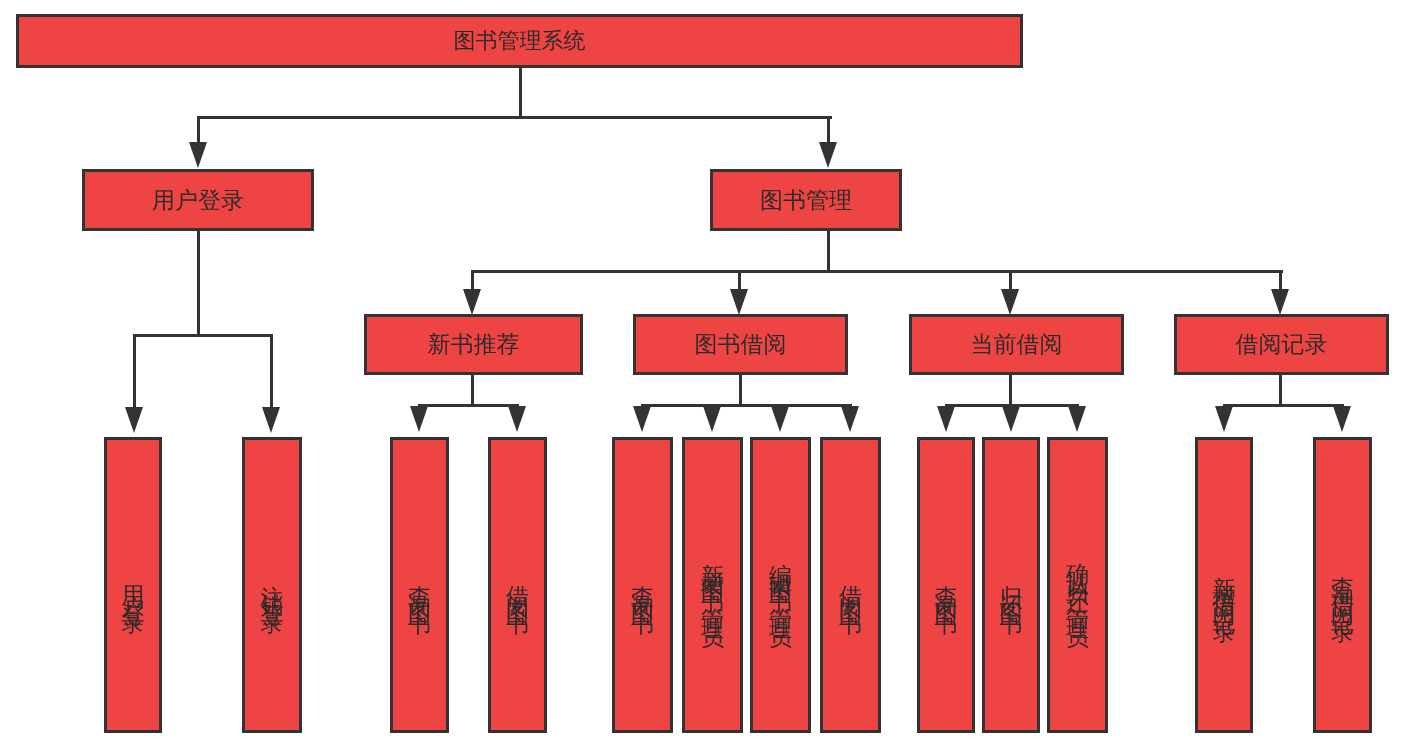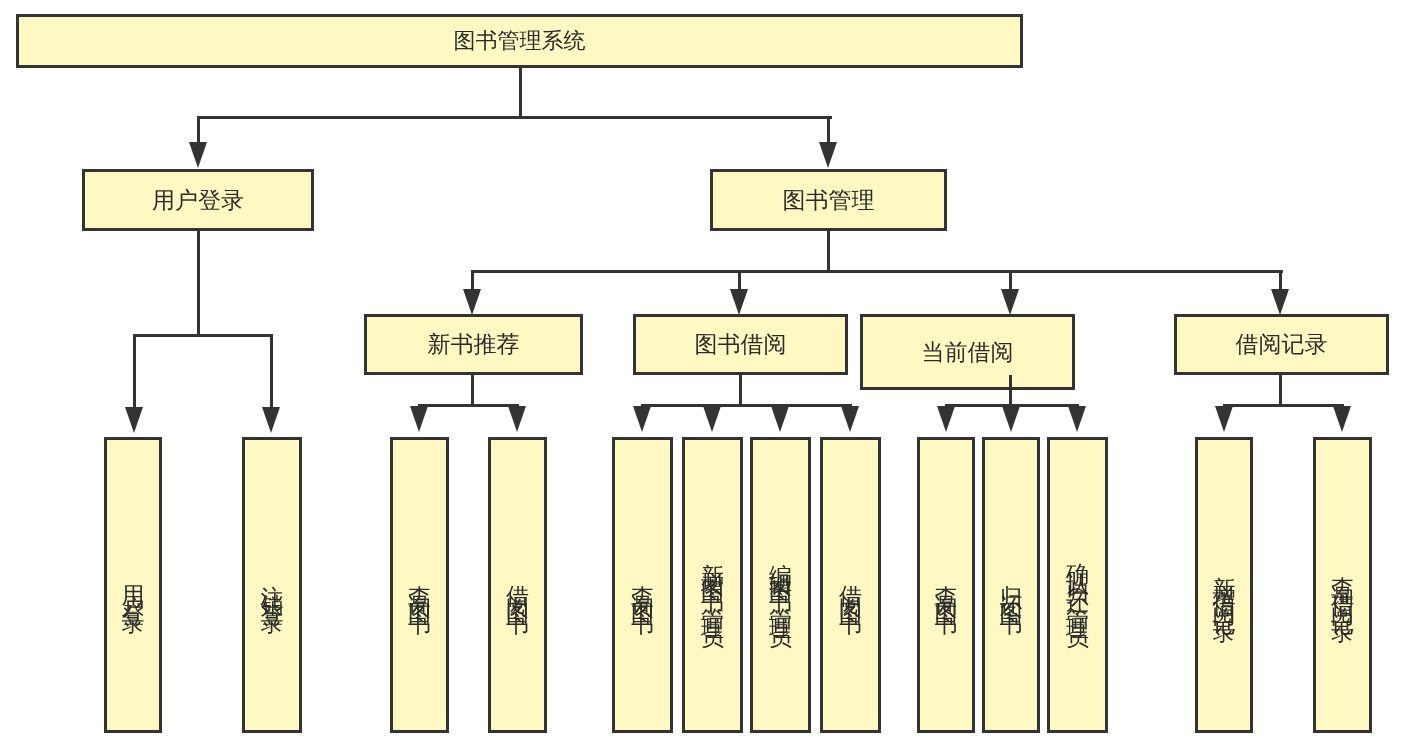--- a/index.html
+++ b/index.html
@@ -2,21 +2,21 @@
 <html><head>
 <meta charset="utf-8">
 <style>
   html,body { margin:0; padding:0; background:#ffffff; }
   #canvas {
     position:relative; width:1405px; height:747px; background:#ffffff;
     font-family:"Liberation Sans","DejaVu Sans",sans-serif;
     color:#2b2b2b; overflow:hidden;
   }
   .box {
-    position:absolute; box-sizing:border-box; background:#fef9c3;
+    position:absolute; box-sizing:border-box; background:#ef4444;
     border:3px solid #333333; display:flex; align-items:center; justify-content:center;
     text-align:center;
   }
   .lvl1 { font-size:22px; }
   .lvl2, .lvl3 { font-size:23px; }
   .leaf { font-size:23px; }
   .vtext {
     writing-mode:vertical-rl; text-orientation:mixed;
     letter-spacing:9px; line-height:1; white-space:nowrap;
   }
@@ -44,21 +44,21 @@
   <div class="vline" style="left:519px; top:67px;  height:51px;"></div>
   <div class="hline" style="left:197px; top:116px; width:635px;"></div>
   <div class="vline" style="left:197px; top:116px; height:28px;"></div>
   <div class="arrow" style="left:189px; top:142px;"></div>
   <div class="vline" style="left:827px; top:116px; height:28px;"></div>
   <div class="arrow" style="left:819px; top:142px;"></div>
 
   <div class="box lvl2" style="left:82px; top:169px; width:232px; height:62px;">
     <span>用户登录</span>
   </div>
-  <div class="box lvl2" style="left:710px; top:169px; width:237px; height:62px;">
+  <div class="box lvl2" style="left:710px; top:169px; width:192px; height:62px;">
     <span>图书管理</span>
   </div>
 
   <div class="vline" style="left:197px; top:231px; height:106px;"></div>
   <div class="hline" style="left:133px; top:334px; width:140px;"></div>
   <div class="vline" style="left:133px; top:334px; height:75px;"></div>
   <div class="arrow" style="left:125px; top:407px;"></div>
   <div class="vline" style="left:270px; top:334px; height:75px;"></div>
   <div class="arrow" style="left:262px; top:407px;"></div>
 
@@ -72,21 +72,21 @@
   <div class="arrow" style="left:1001px; top:289px;"></div>
   <div class="vline" style="left:1279px; top:270px; height:22px;"></div>
   <div class="arrow" style="left:1271px; top:289px;"></div>
 
   <div class="box lvl3" style="left:633px; top:314px; width:215px; height:61px;">
     <span>图书借阅</span>
   </div>
   <div class="box lvl3" style="left:364px; top:314px; width:219px; height:61px;">
     <span>新书推荐</span>
   </div>
-  <div class="box lvl3" style="left:860px; top:314px; width:215px; height:76px;">
+  <div class="box lvl3" style="left:909px; top:314px; width:215px; height:61px;">
     <span>当前借阅</span>
   </div>
   <div class="box lvl3" style="left:1174px; top:314px; width:215px; height:61px;">
     <span>借阅记录</span>
   </div>
 
   <div class="vline" style="left:471px; top:375px; height:32px;"></div>
   <div class="hline" style="left:418px; top:404px; width:101px;"></div>
   <div class="arrow" style="left:410px; top:406px;"></div>
   <div class="arrow" style="left:508px; top:406px;"></div>

